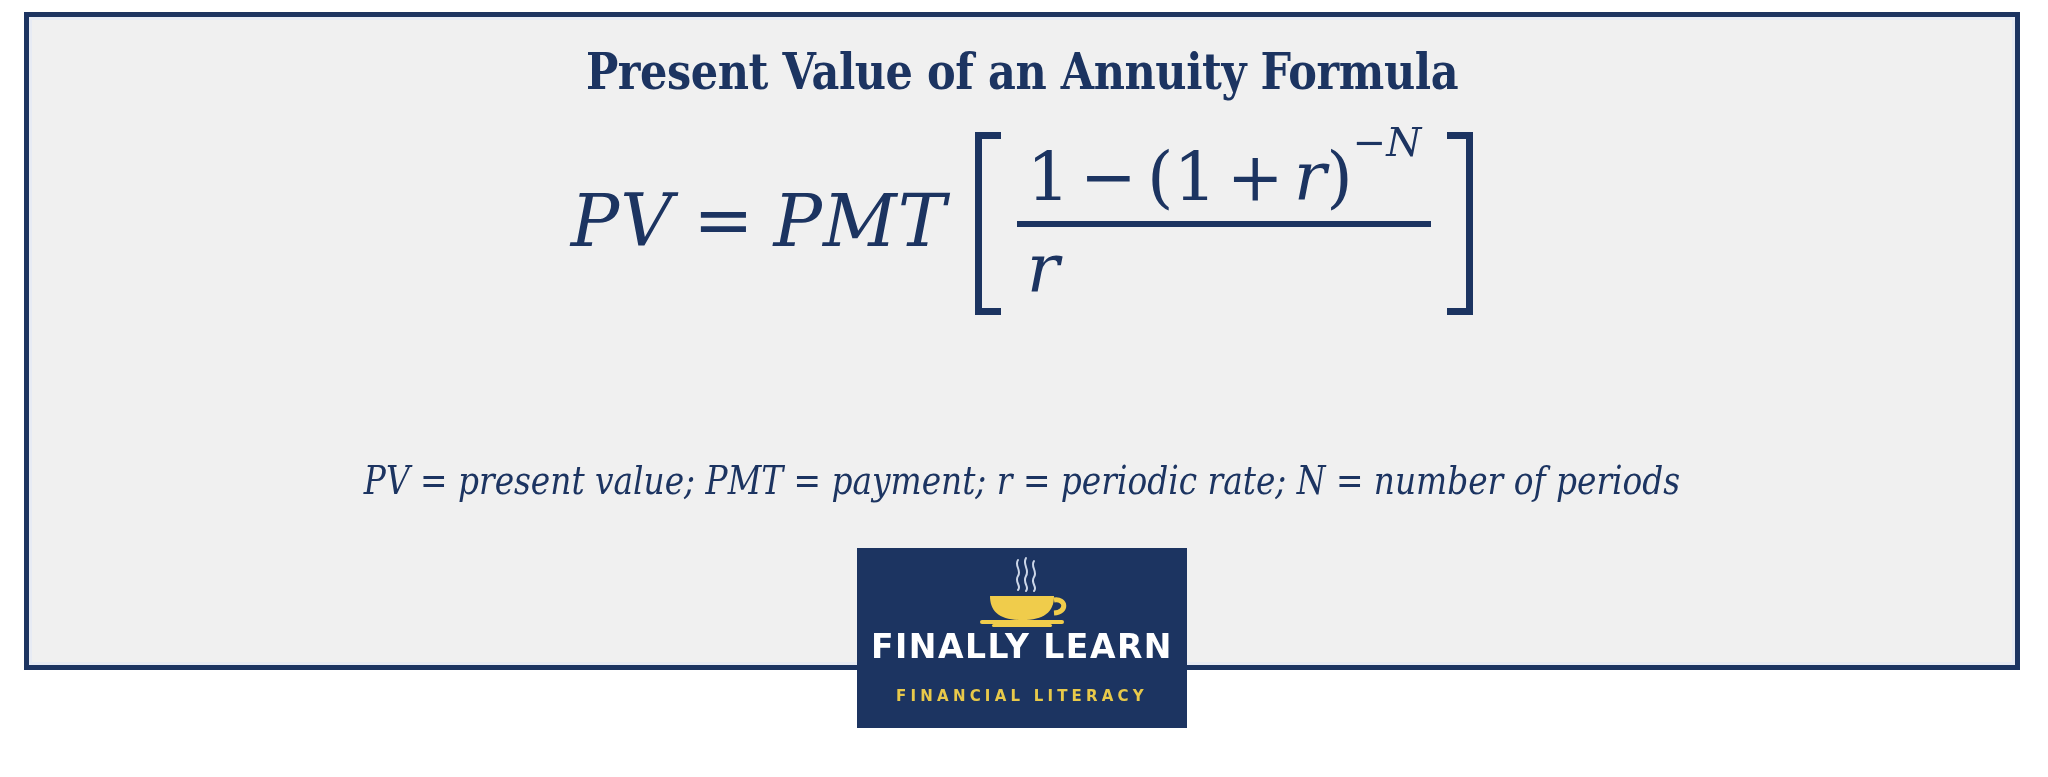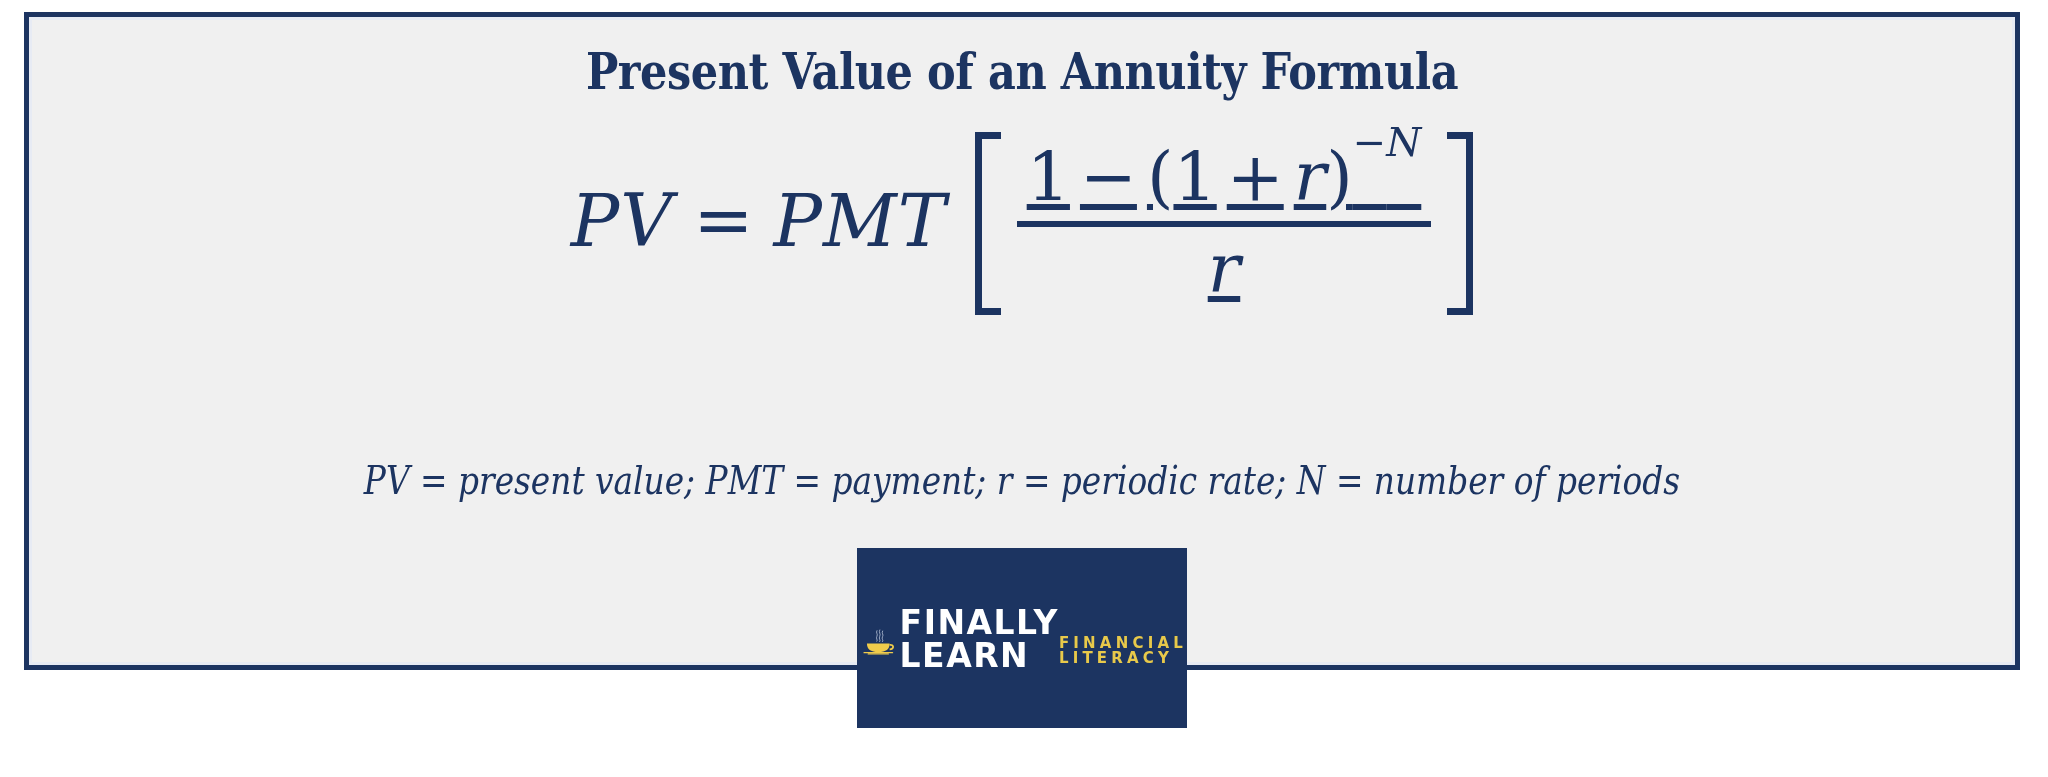--- a/index.html
+++ b/index.html
@@ -111,25 +111,24 @@
   }
   .bracket-right {
     border-right: 7px solid #1c3461;
     border-top: 7px solid #1c3461;
     border-bottom: 7px solid #1c3461;
   }
 
   .fraction {
     display: flex;
     flex-direction: column;
-    align-items: center;
+    align-items: flex-start;
     justify-content: center;
     padding: 4px 16px 4px 16px;
     min-width: 360px;
-    text-decoration: underline;
   }
   .numerator {
     font-size: 68px;
     white-space: nowrap;
     padding: 6px 10px 10px 10px;
     letter-spacing: 0;
   }
   .num-op { font-style: normal; margin: 0 10px; }
   .num-digit { font-style: normal; }
   .num-paren { font-style: normal; }
@@ -174,21 +173,21 @@
   
   .logo {
     position: absolute;
     top: 528px;
     left: 50%;
     transform: translateX(-50%);
     width: 330px;
     height: 180px;
     background: #1c3461;
     display: flex;
-    flex-direction: row;
+    flex-direction: column;
     align-items: center;
     justify-content: flex-start;
   }
   .logo-cup {
     margin-top: 8px;
     width: 120px;
     height: 72px;
   }
   .logo-name {
     margin-top: 2px;

